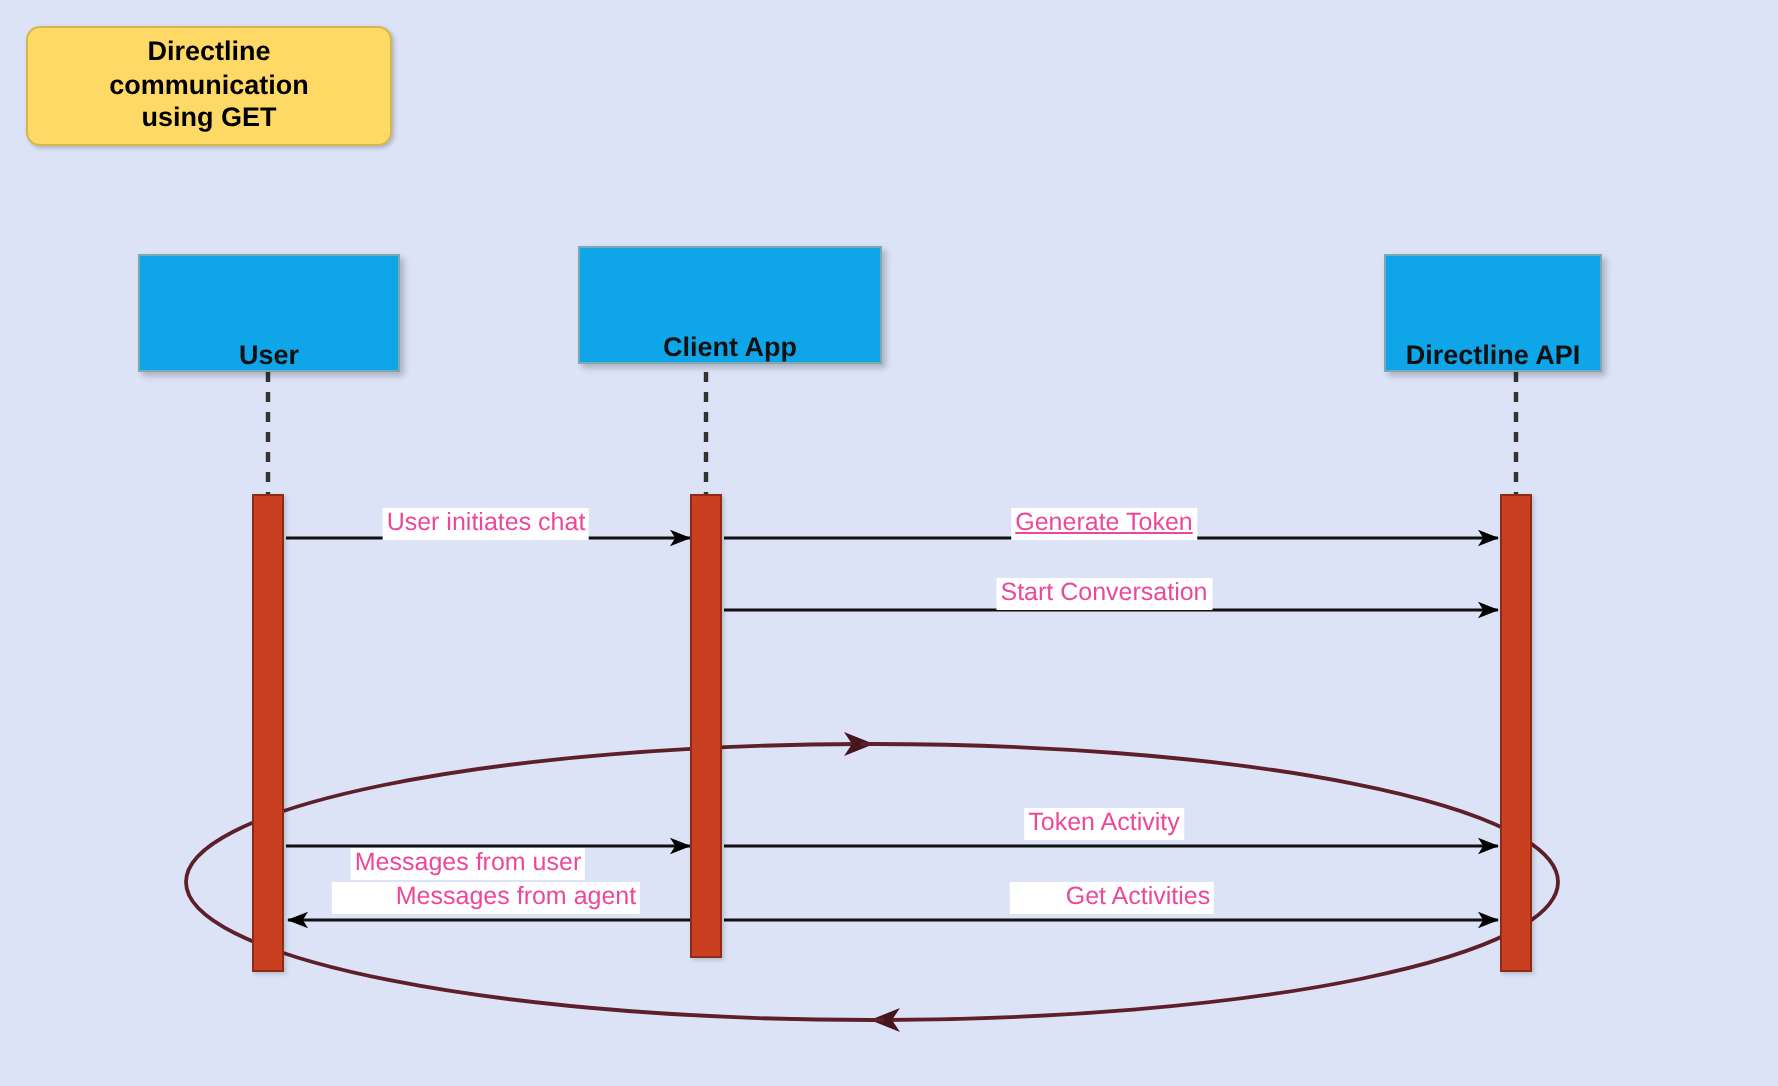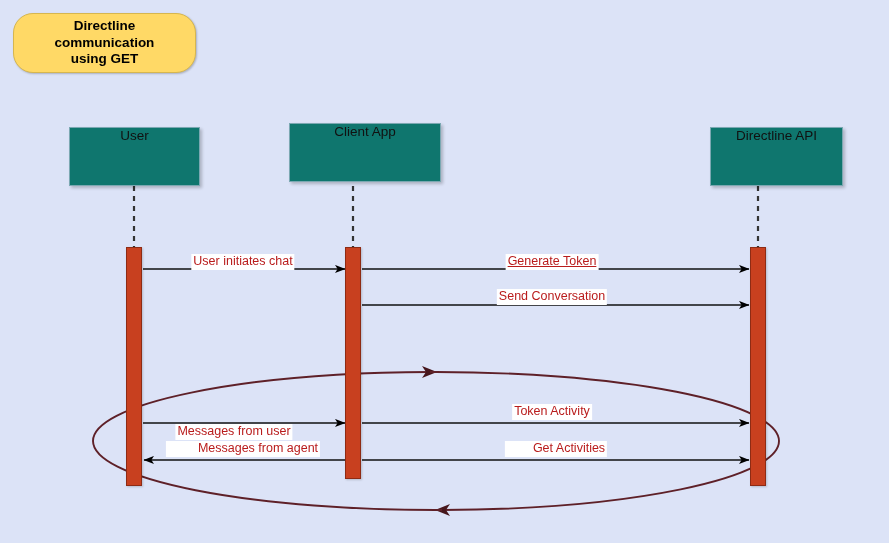--- a/index.html
+++ b/index.html
@@ -29,47 +29,48 @@
 
   
   .title-note {
     position: absolute;
     left: 13px;
     top: 13px;
     width: 183px;
     height: 60px;
     background: #ffd966;
     border: 1px solid #d6b64f;
-    border-radius: 20px;
+    border-radius: 7px;
     box-shadow: 1px 1px 2px rgba(0,0,0,0.22);
     display: flex;
     align-items: center;
     justify-content: center;
     box-sizing: border-box;
   }
   .title-note-text {
     font-size: 13.5px;
     font-weight: bold;
     color: #000000;
     text-align: center;
     line-height: 1.22;
     white-space: pre-line;
   }
 
   
   .participant {
     position: absolute;
     height: 59px;
-    background: #0f766e;
+    background: #0ea5e9;
     border: 1px solid #7ba8b2;
     box-shadow: 2px 2px 3px rgba(0,0,0,0.22);
     display: flex;
-    align-items: flex-start;
+    align-items: flex-end;
     justify-content: center;
     box-sizing: border-box;
+    font-weight: bold;
   }
   .participant-label {
     font-size: 13.5px;
     color: #111111;
     text-align: center;
   }
 
   
   .activation {
     position: absolute;
@@ -77,21 +78,21 @@
     background: #c8401f;
     border: 1px solid #8e2b14;
     box-sizing: border-box;
     box-shadow: 1px 1px 2px rgba(0,0,0,0.18);
   }
 
   
   .msg-label {
     position: absolute;
     font-size: 12.5px;
-    color: #b91c1c;
+    color: #ec4899;
     background: #ffffff;
     padding: 0 2px;
     white-space: nowrap;
     transform: translateX(-50%);
     line-height: 1.25;
   }
 </style>
 </head>
 <body>
 
@@ -141,29 +142,29 @@
   </div>
 
   <div class="participant" style="left:69px; top:127px; width:131px;">
     <span class="participant-label">User</span>
   </div>
 
   <div class="participant" style="left:289px; top:123px; width:152px;">
     <span class="participant-label">Client App</span>
   </div>
 
-  <div class="participant" style="left:710px; top:127px; width:133px;">
+  <div class="participant" style="left:692px; top:127px; width:109px;">
     <span class="participant-label">Directline API</span>
   </div>
 
   <div class="activation" style="left:126px; top:247px; height:239px;"></div>
   <div class="activation" style="left:345px; top:247px; height:232px;"></div>
   <div class="activation" style="left:750px; top:247px; height:239px;"></div>
 
   <div class="msg-label" style="left:243px; top:254px;">User initiates chat</div>
   <div class="msg-label" style="left:552px; top:254px;text-decoration:underline;">Generate Token</div>
-  <div class="msg-label" style="left:552px; top:289px;">Send Conversation</div>
+  <div class="msg-label" style="left:552px; top:289px;">Start Conversation</div>
   <div class="msg-label" style="left:234px; top:424px;">Messages from user</div>
   <div class="msg-label" style="left:552px; top:404px;">Token Activity</div>
   <div class="msg-label" style="left:243px; top:441px;padding-left:32px;">Messages from agent</div>
   <div class="msg-label" style="left:556px; top:441px;padding-left:28px;">Get Activities</div>
 
 </div>
 
 </body></html>

